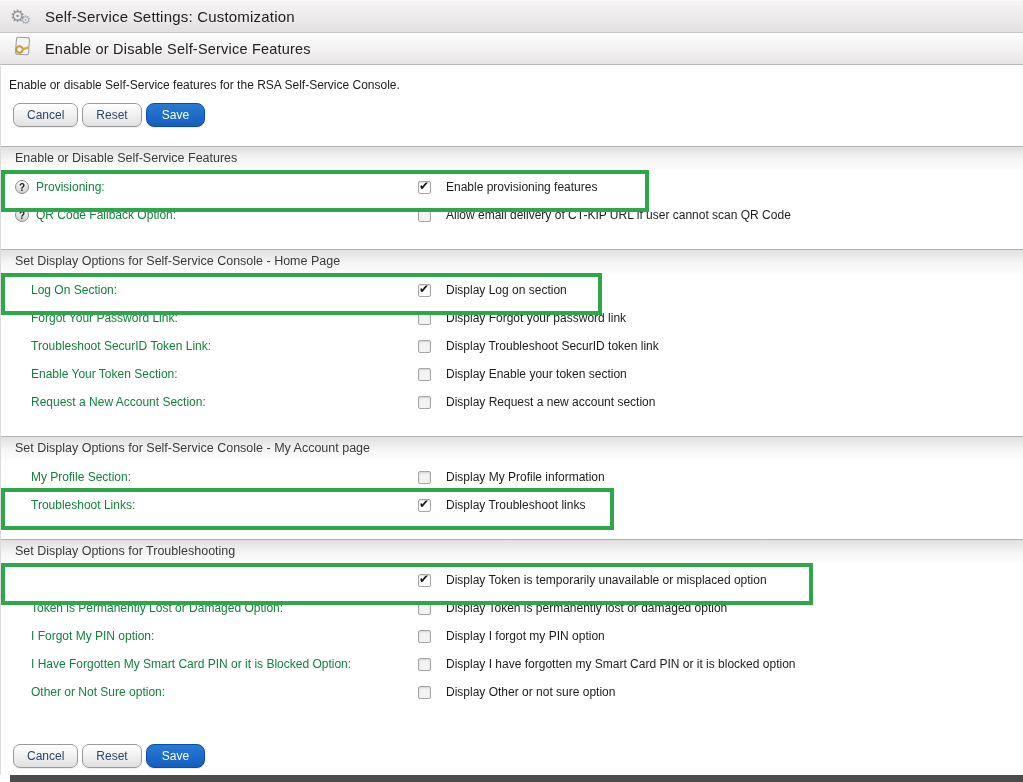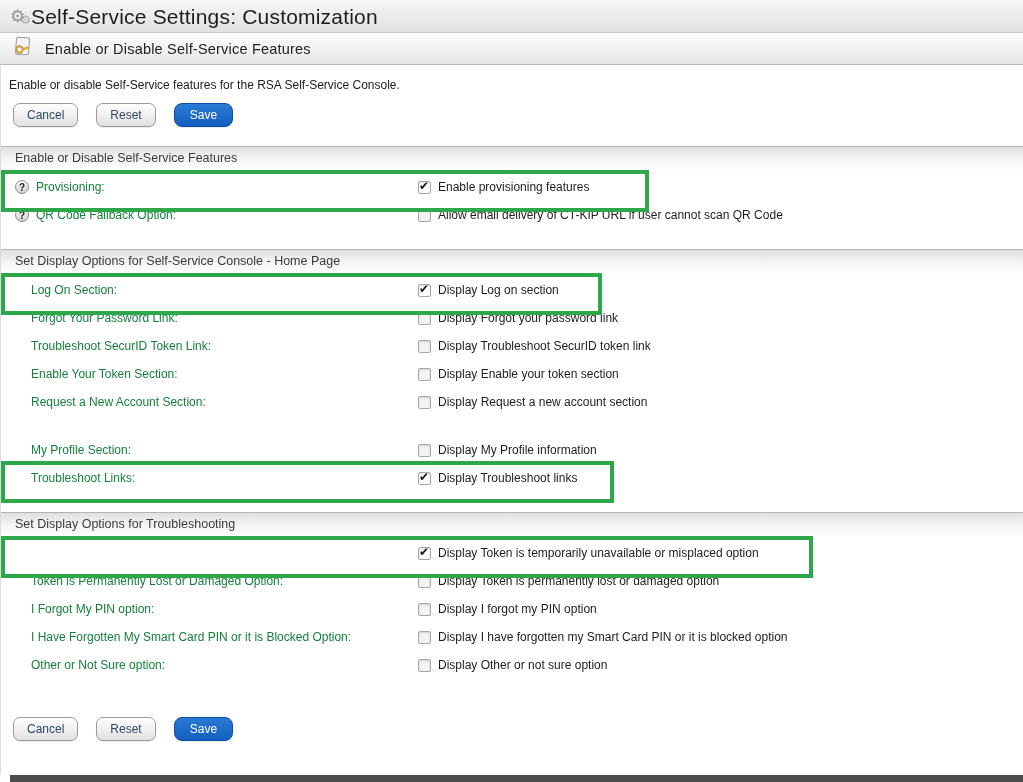--- a/index.html
+++ b/index.html
@@ -8,37 +8,37 @@
     font-family: "Liberation Sans", "DejaVu Sans", sans-serif;
     background:#fff; color:#1f1f1f; position:relative; overflow:hidden;
   }
   
   .hdr1 {
     height:33px; display:flex; align-items:center;
     background:linear-gradient(#f6f4f4, #eae7e8 70%, #e3e0e1);
     border-top:1px solid #fbfbfb; border-bottom:1px solid #c7c4c5;
     padding-left:10px;
   }
-  .hdr1 .title { font-size:21px; color:#1d1d1d; letter-spacing:0.2px; }
+  .hdr1 .title { font-size:15px; color:#1d1d1d; margin-left:14px; letter-spacing:0.2px; }
   .hdr2 {
     height:32px; display:flex; align-items:center;
     background:linear-gradient(#fefefe, #f2f0f1 55%, #e6e4e5);
     border-bottom:1px solid #bbb8b9;
     padding-left:12px;
   }
   .hdr2 .title { font-size:14.5px; color:#222; margin-left:12px; letter-spacing:0.2px; }
   .gears { font-size:17px; color:#8e949a; line-height:1; display:inline-flex; }
   .gears .g2 { font-size:12px; margin-left:-5px; margin-top:6px; color:#a6abb0; }
   
   .pane {
     position:absolute; top:66px; left:0; right:0; bottom:8px;
     border-left:1px solid #dcdcdc; overflow:hidden; background:#fff;
   }
   .desc { font-size:12px; color:#1c1c1c; padding:12px 0 0 8px; }
-  .btnrow { display:flex; gap:18px; margin:11px 0 0 12px; align-items:center; }
+  .btnrow { display:flex; gap:4px; margin:11px 0 0 12px; align-items:center; }
   .btn {
     font-family:"Liberation Sans", sans-serif; font-size:12px; cursor:pointer;
     padding:4px 13px; border-radius:7px; border:1px solid #9a9a9a;
     background:linear-gradient(#ffffff, #efefef 55%, #e0e0e0);
     color:#2f4668; box-shadow:0 1px 1px rgba(0,0,0,0.08);
   }
   .btn.save {
     background:linear-gradient(#2a7bd4, #135fc0);
     border:1px solid #0b4da6; color:#fff; border-radius:8px; padding:4px 15px;
   }
@@ -68,21 +68,21 @@
   .cb {
     width:13px; height:13px; border:1px solid #a6a6a6; background:#f3f3f3;
     display:inline-block; position:relative; border-radius:2px;
     box-shadow:inset 0 1px 2px rgba(0,0,0,0.14); cursor:pointer; flex:0 0 auto;
   }
   .cb.checked { background:#fff; }
   .cb.checked::after {
     content:"\2714"; position:absolute; left:0px; top:-3px;
     font-size:12px; color:#161616;
   }
-  .cb-label { font-size:12px; color:#1d1d1d; margin-left:7px; white-space:nowrap; }
+  .cb-label { font-size:12px; color:#1d1d1d; margin-left:15px; white-space:nowrap; }
   .row.hl::before {
     content:""; position:absolute; left:0; top:-3px; height:34px;
     width:var(--hlw, 600px); border:4px solid var(--green, #2da74a);
     pointer-events:none; z-index:2;
   }
   .bottom-btns { margin-top:38px; }
   .bottom-bar { position:absolute; left:10px; right:0; bottom:0; height:7px; background:#4b4b4b; }
   .scrollkey-icon { display:inline-block; }
 </style>
 </head>
@@ -181,20 +181,21 @@
           <div class="row-left">
             <span class="row-label">Request a New Account Section:</span>
           </div>
           <div class="row-right">
             <span class="cb"></span>
             <span class="cb-label">Display Request a new account section</span>
           </div>
         </div>
       </div>
       <div class="section">
+        <div class="section-header">Set Display Options for Self-Service Console - My Account page</div>
         <div class="row">
           <div class="row-left">
             <span class="row-label">My Profile Section:</span>
           </div>
           <div class="row-right">
             <span class="cb"></span>
             <span class="cb-label">Display My Profile information</span>
           </div>
         </div>
         <div class="row hl" style="--hlw: 605px;">

